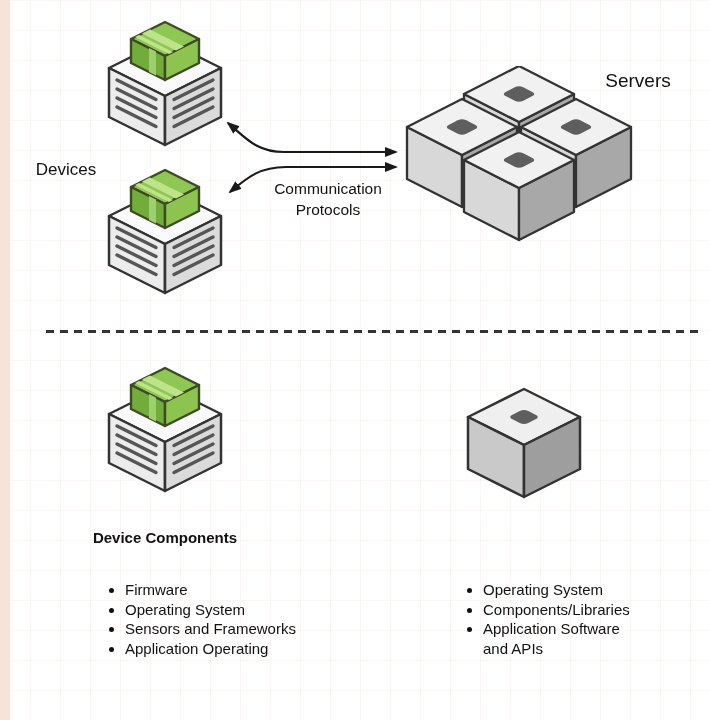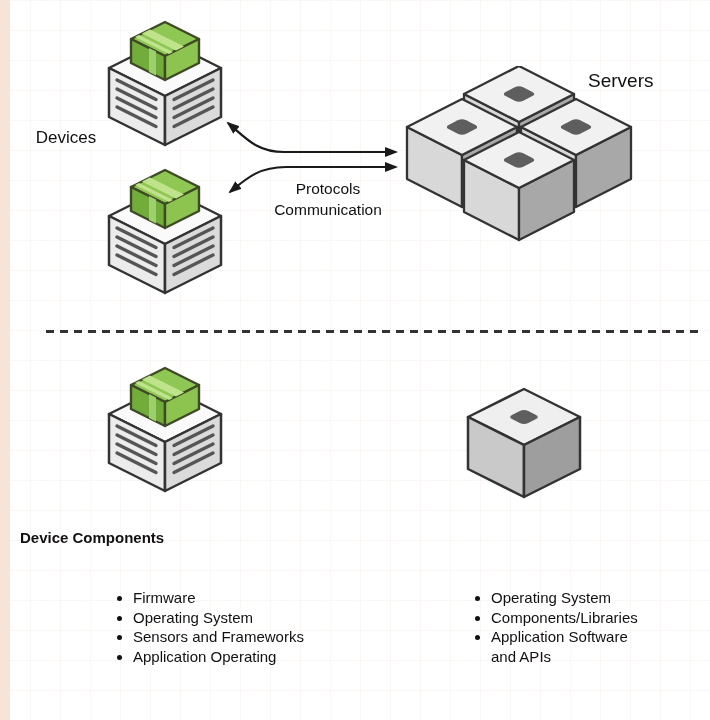--- a/index.html
+++ b/index.html
@@ -9,27 +9,27 @@
     background-color:#ffffff;
     background-image:
       linear-gradient(rgba(226,205,195,0.16) 1px, transparent 1px),
       linear-gradient(90deg, rgba(226,205,195,0.16) 1px, transparent 1px);
     background-size:30px 30px;
     font-family:"Liberation Sans", sans-serif;
     color:#111;
   }
   .abs { position:absolute; }
   .stripe { position:absolute; left:0; top:0; width:10px; height:720px; background:#f8e3d8; }
-  .label { position:absolute; font-size:17px; line-height:22px; text-align:center; }
-  .servers-label { position:absolute; left:588px; top:70px; width:100px; font-size:19px; }
+  .label { position:absolute; font-size:17px; line-height:22px; text-align:center;margin-top:32px; }
+  .servers-label { position:absolute; left:588px; top:70px; width:100px; text-align:center; font-size:19px; }
   .comm-label { position:absolute; left:247px; top:178px; width:162px; text-align:center; font-size:15.5px; line-height:21px; }
-  .heading { position:absolute; top:529px; width:290px; font-size:15px; font-weight:bold; }
+  .heading { position:absolute; top:529px; width:290px; text-align:center; font-size:15px; font-weight:bold; }
   .heading.dev { left:20px; }
   .heading.srv { left:380px; }
-  ul.complist { position:absolute; top:580px; margin:8px; padding:0 0 0 18px; list-style:disc outside; font-size:15px; line-height:19.5px; }
+  ul.complist { position:absolute; top:580px; margin:0; padding:0 0 0 18px; list-style:disc outside; font-size:15px; line-height:19.5px; }
   ul.complist.dev { left:107px; }
   ul.complist.srv { left:465px; width:158px; }
   ul.complist li { margin:0; padding:0; }
   svg { display:block; }
 </style>
 </head>
 <body>
 
 <div class="canvas">
 
@@ -116,22 +116,22 @@
     <defs>
       <marker id="ah" markerUnits="userSpaceOnUse" markerWidth="16" markerHeight="12" refX="11" refY="5" orient="auto-start-reverse">
         <path d="M0,0 L13,5 L0,10 Z" fill="#1a1a1a"></path>
       </marker>
     </defs>
     <path d="M16,17 C33,31 44,46 72,46 L184,46" fill="none" stroke="#1a1a1a" stroke-width="2.2" marker-start="url(#ah)" marker-end="url(#ah)"></path>
     <path d="M18,86 C35,72 47,61 74,61 L184,61" fill="none" stroke="#1a1a1a" stroke-width="2.2" marker-start="url(#ah)" marker-end="url(#ah)"></path>
   </svg>
 
   <div class="comm-label">
+    <div>Communication</div>
     <div>Protocols</div>
-    <div>Communication</div>
   </div>
 
   <svg class="abs" style="left:42px; top:329px;" width="658" height="5" viewBox="0 0 658 5">
     <line x1="4" y1="2.5" x2="656" y2="2.5" stroke="#333333" stroke-width="3" stroke-dasharray="8 6"></line>
   </svg>
 
   <svg class="abs" style="left:104px; top:360px;" width="122" height="134" viewBox="0 0 122 134">
     <g stroke="#333333" stroke-width="2.5" stroke-linejoin="round">
       <polygon points="5,54 61,26 117,54 61,82" fill="#fafafa"></polygon>
       <polygon points="5,54 61,82 61,131 5,103" fill="#ececec"></polygon>

